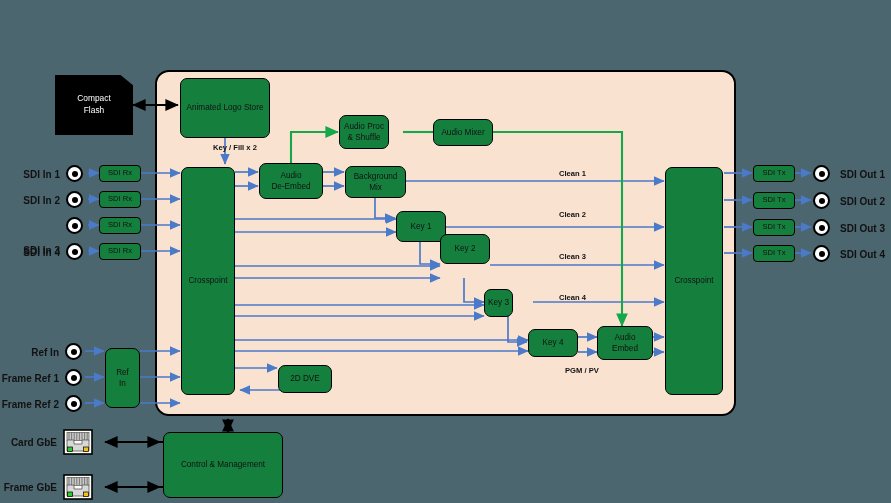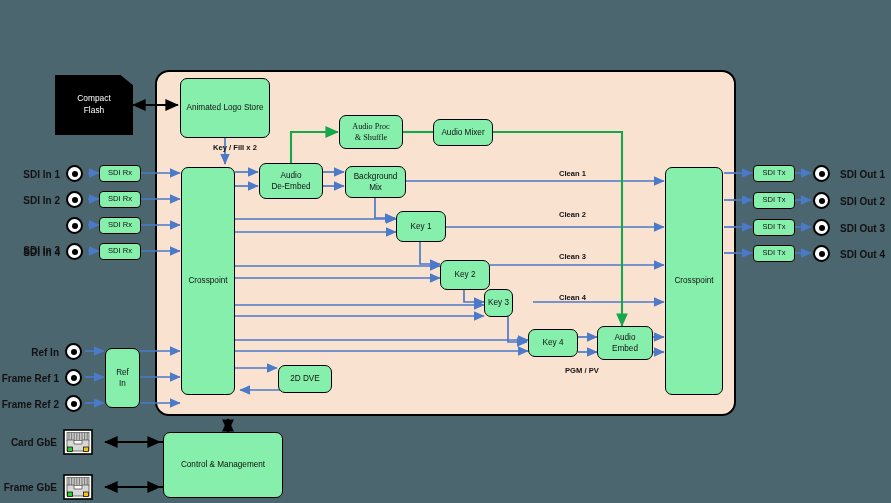--- a/index.html
+++ b/index.html
@@ -21,21 +21,21 @@
   .panel {
     position: absolute; left: 155px; top: 70px;
     width: 581px; height: 346px;
     background: #fae2d1; border: 2px solid #000;
     border-radius: 14px;
   }
 
   
   .blk {
     position: absolute;
-    background: #86efac; border: 1.6px solid #000;
+    background: #15803d; border: 1.6px solid #000;
     border-radius: 7px;
     display: flex; align-items: center; justify-content: center;
     text-align: center;
     font-size: 8.2px; color: #111; line-height: 1.35;
     z-index: 6;
   }
   .blk.sm { font-size: 7.6px; border-radius: 4px; border-width: 1.3px; text-align: right; }
 
   
   .cf {
@@ -197,42 +197,42 @@
     <span>Crosspoint</span>
   </div>
 
   <div class="blk" style="left:259px; top:163px; width:64px; height:36px;">
     <span>
       <span>Audio</span><br>
       <span>De-Embed</span>
     </span>
   </div>
 
-  <div class="blk" style="left:339px; top:115px; width:64px; height:34px;font-family:Liberation Serif, serif;">
+  <div class="blk" style="left:339px; top:115px; width:50px; height:34px;">
     <span>
       <span>Audio Proc</span><br>
       <span>&amp; Shuffle</span>
     </span>
   </div>
 
   <div class="blk" style="left:433px; top:119px; width:60px; height:27px;">
     <span>Audio Mixer</span>
   </div>
 
   <div class="blk" style="left:345px; top:166px; width:61px; height:32px;">
     <span>
       <span>Background</span><br>
       <span>Mix</span>
     </span>
   </div>
 
   <div class="blk" style="left:396px; top:211px; width:50px; height:31px;">
     <span>Key 1</span>
   </div>
-  <div class="blk" style="left:440px; top:260px; width:50px; height:30px;">
+  <div class="blk" style="left:440px; top:234px; width:50px; height:30px;">
     <span>Key 2</span>
   </div>
   <div class="blk" style="left:484px; top:289px; width:29px; height:28px;">
     <span>Key 3</span>
   </div>
   <div class="blk" style="left:528px; top:329px; width:50px; height:28px;">
     <span>Key 4</span>
   </div>
 
   <div class="blk" style="left:597px; top:326px; width:56px; height:34px;">

